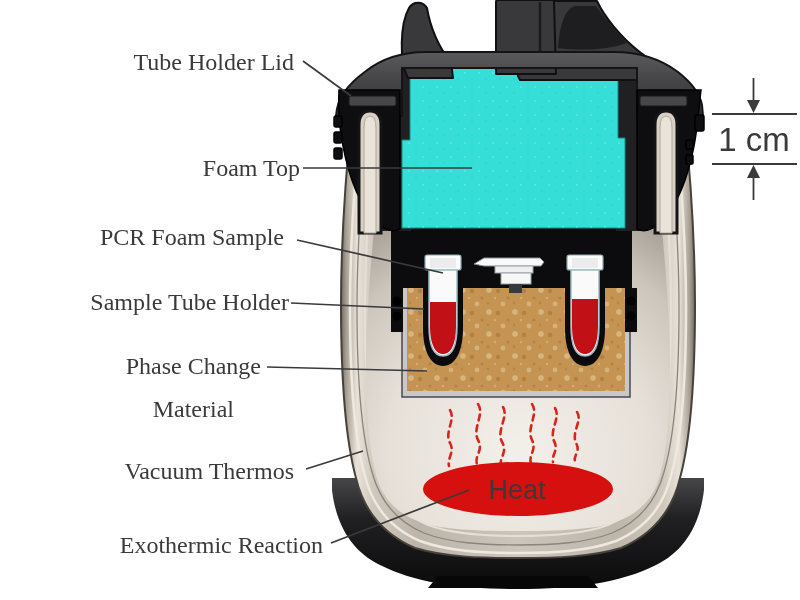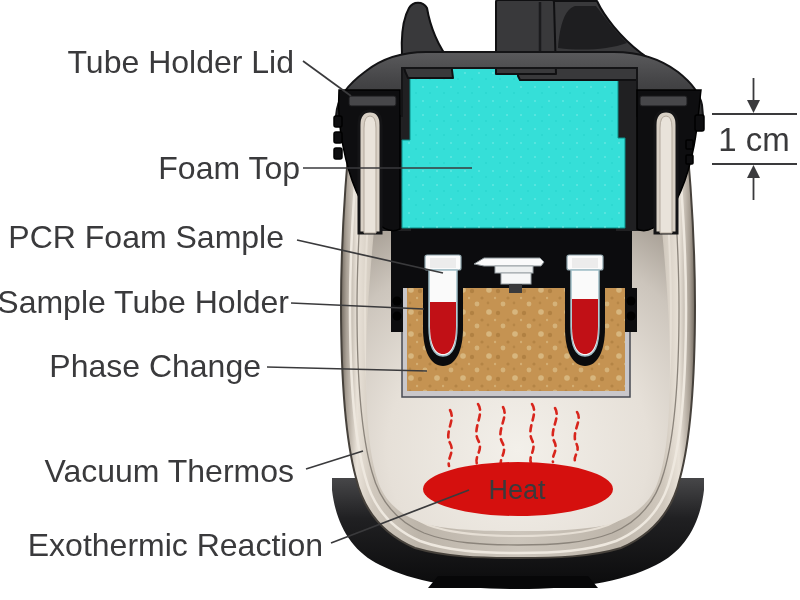--- a/index.html
+++ b/index.html
@@ -1,20 +1,20 @@
 <!DOCTYPE html>
 <html style="--label-text: #3a3a3c; --foam: #35dfd8; --pcm: #c59352; --pcm-speckle-dark: #a87a3c; --pcm-speckle-light: #dcbf8a; --sample-liquid: #c11016; --heat: #d5100e; --heat-wave: #d8251c; --holder-black: #0c0c0e; --leader-line: #3a3a3c;"><head>
 <meta charset="utf-8">
 <style>
   html,body{margin:0;padding:0;background:#fff;}
   .stage{position:relative;width:800px;height:600px;background:#ffffff;overflow:hidden;
          font-family:"Liberation Sans",sans-serif;}
   .stage svg{position:absolute;left:0;top:0;}
-  .label{position:absolute;font-size:32px;line-height:34px;color:var(--label-text,#3a3a3c);
-         white-space:nowrap;}
+  .label{position:absolute;font-size:24px;line-height:34px;color:var(--label-text,#3a3a3c);
+         white-space:nowrap;font-family:Liberation Serif, serif;}
   .label.two{line-height:43px;text-align:center;}
   text{font-family:"Liberation Sans",sans-serif;}
 </style>
 </head>
 <body>
 
 <div class="stage">
 <svg width="800" height="600" viewBox="0 0 800 600">
   <defs>
     <linearGradient id="bowlGrad" x1="341" y1="0" x2="695" y2="0" gradientUnits="userSpaceOnUse">
@@ -184,16 +184,17 @@
     <text x="754" y="151" font-size="33" text-anchor="middle" fill="var(--label-text)" stroke="none">1 cm</text>
   </g>
 </svg>
 
 <div class="label" style="top:45px;right:506px;">Tube Holder Lid</div>
 <div class="label" style="top:151px;right:500px;">Foam Top</div>
 <div class="label" style="top:220px;right:516px;">PCR Foam Sample</div>
 <div class="label" style="top:285px;right:511px;margin-left:14px;">Sample Tube Holder</div>
 <div class="label two" style="top:345px;right:539px;">
   <div>Phase Change</div>
+  <div>Material</div>
 </div>
 <div class="label" style="top:454px;right:506px;">Vacuum Thermos</div>
 <div class="label" style="top:528px;right:477px;">Exothermic Reaction</div>
 </div>
 
 </body></html>

